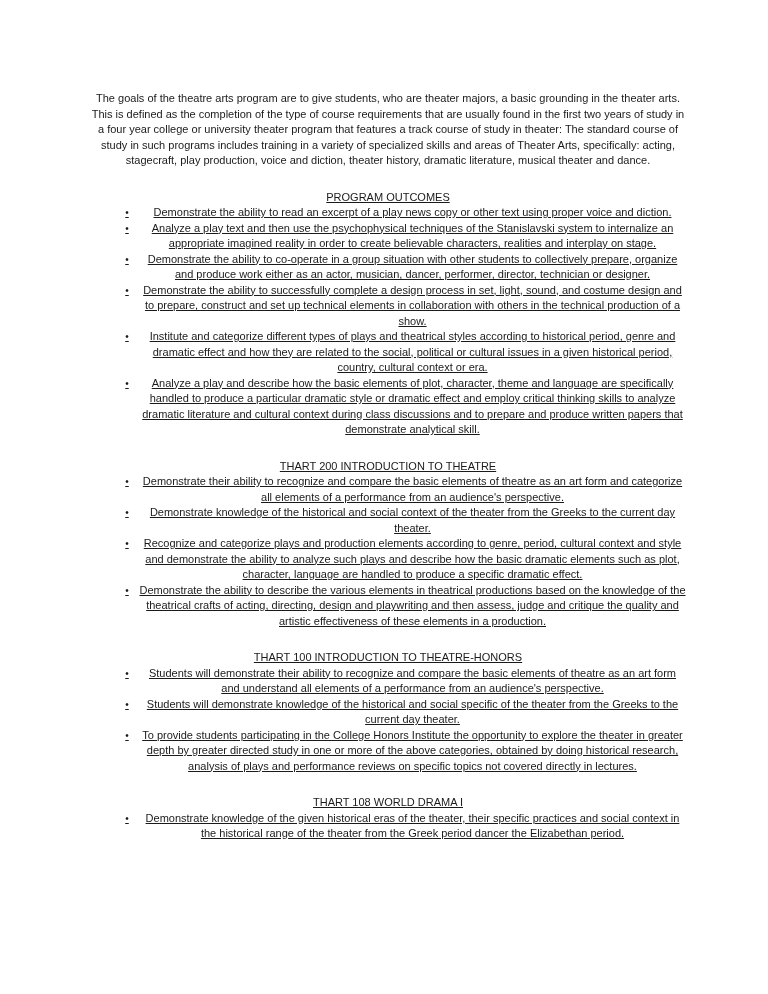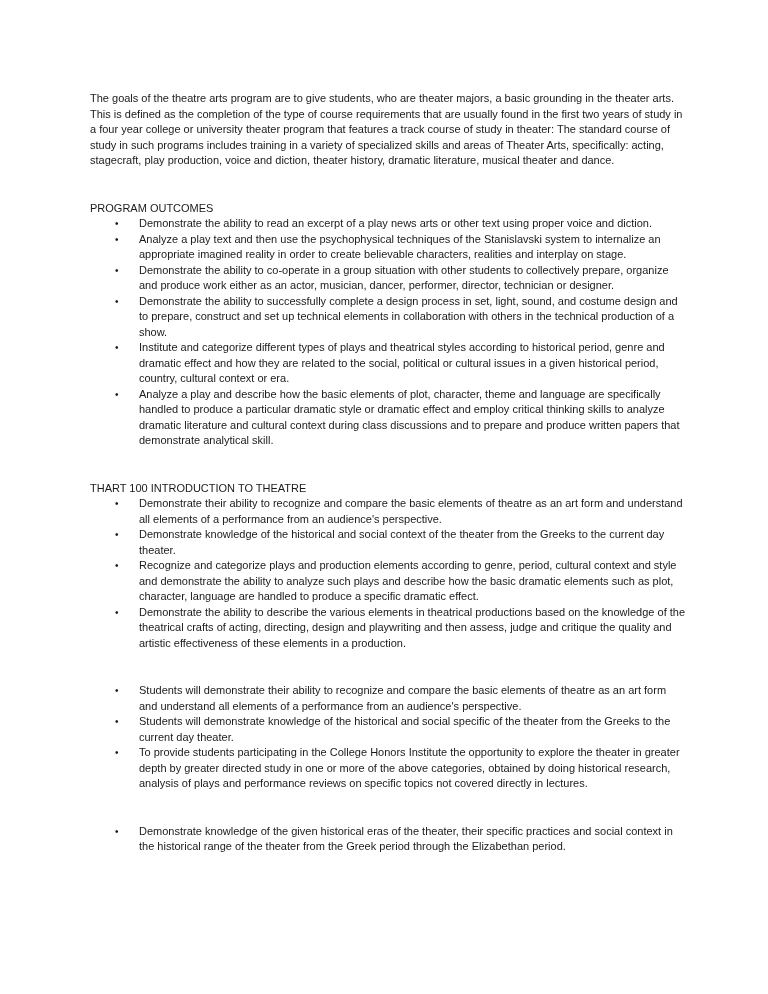--- a/index.html
+++ b/index.html
@@ -15,27 +15,28 @@
   }
   .page {
     position: absolute;
     left: 90px;
     top: 91px;
     width: 596px;
     font-family: "Liberation Sans", sans-serif;
     font-size: 11px;
     line-height: 15.5px;
     color: #1a1a1a;
-    text-align: left;
+    text-align: center;
   }
   .page p {
     margin: 0;
   }
   .section {
-    margin-top: 32px;
+    margin-top: 21px;
+    text-decoration: underline;
   }
   .heading {
     font-weight: normal;
   }
   ul.bullets {
     margin: 0;
     padding: 0;
     list-style: none;
   }
   ul.bullets li {
@@ -57,21 +58,21 @@
 <body>
 
 <div class="page">
   <p>The goals of the theatre arts program are to give students, who are theater majors, a basic grounding in the theater arts. This is defined as the completion of the type of course requirements that are usually found in the first two years of study in a four year college or university theater program that features a track course of study in theater: The standard course of study in such programs includes training in a variety of specialized skills and areas of Theater Arts, specifically: acting, stagecraft, play production, voice and diction, theater history, dramatic literature, musical theater and dance.</p>
   <div id="sections">
       <div class="section">
         <p class="heading">PROGRAM OUTCOMES</p>
         <ul class="bullets">
           <li>
             <span class="marker">•</span>
-            <span class="bullet-text">Demonstrate the ability to read an excerpt of a play news arts or other text using proper voice and diction.</span>
+            <span class="bullet-text">Demonstrate the ability to read an excerpt of a play news copy or other text using proper voice and diction.</span>
           </li>
           <li>
             <span class="marker">•</span>
             <span class="bullet-text">Analyze a play text and then use the psychophysical techniques of the Stanislavski system to internalize an appropriate imagined reality in order to create believable characters, realities and interplay on stage.</span>
           </li>
           <li>
             <span class="marker">•</span>
             <span class="bullet-text">Demonstrate the ability to co-operate in a group situation with other students to collectively prepare, organize and produce work either as an actor, musician, dancer, performer, director, technician or designer.</span>
           </li>
           <li>
@@ -82,58 +83,60 @@
             <span class="marker">•</span>
             <span class="bullet-text">Institute and categorize different types of plays and theatrical styles according to historical period, genre and dramatic effect and how they are related to the social, political or cultural issues in a given historical period, country, cultural context or era.</span>
           </li>
           <li>
             <span class="marker">•</span>
             <span class="bullet-text">Analyze a play and describe how the basic elements of plot, character, theme and language are specifically handled to produce a particular dramatic style or dramatic effect and employ critical thinking skills to analyze dramatic literature and cultural context during class discussions and to prepare and produce written papers that demonstrate analytical skill.</span>
           </li>
         </ul>
       </div>
       <div class="section">
-        <p class="heading">THART 100 INTRODUCTION TO THEATRE</p>
+        <p class="heading">THART 200 INTRODUCTION TO THEATRE</p>
         <ul class="bullets">
           <li>
             <span class="marker">•</span>
-            <span class="bullet-text">Demonstrate their ability to recognize and compare the basic elements of theatre as an art form and understand all elements of a performance from an audience's perspective.</span>
+            <span class="bullet-text">Demonstrate their ability to recognize and compare the basic elements of theatre as an art form and categorize all elements of a performance from an audience's perspective.</span>
           </li>
           <li>
             <span class="marker">•</span>
             <span class="bullet-text">Demonstrate knowledge of the historical and social context of the theater from the Greeks to the current day theater.</span>
           </li>
           <li>
             <span class="marker">•</span>
             <span class="bullet-text">Recognize and categorize plays and production elements according to genre, period, cultural context and style and demonstrate the ability to analyze such plays and describe how the basic dramatic elements such as plot, character, language are handled to produce a specific dramatic effect.</span>
           </li>
           <li>
             <span class="marker">•</span>
             <span class="bullet-text">Demonstrate the ability to describe the various elements in theatrical productions based on the knowledge of the theatrical crafts of acting, directing, design and playwriting and then assess, judge and critique the quality and artistic effectiveness of these elements in a production.</span>
           </li>
         </ul>
       </div>
       <div class="section">
+        <p class="heading">THART 100 INTRODUCTION TO THEATRE-HONORS</p>
         <ul class="bullets">
           <li>
             <span class="marker">•</span>
             <span class="bullet-text">Students will demonstrate their ability to recognize and compare the basic elements of theatre as an art form and understand all elements of a performance from an audience's perspective.</span>
           </li>
           <li>
             <span class="marker">•</span>
             <span class="bullet-text">Students will demonstrate knowledge of the historical and social specific of the theater from the Greeks to the current day theater.</span>
           </li>
           <li>
             <span class="marker">•</span>
             <span class="bullet-text">To provide students participating in the College Honors Institute the opportunity to explore the theater in greater depth by greater directed study in one or more of the above categories, obtained by doing historical research, analysis of plays and performance reviews on specific topics not covered directly in lectures.</span>
           </li>
         </ul>
       </div>
       <div class="section">
+        <p class="heading">THART 108 WORLD DRAMA I</p>
         <ul class="bullets">
           <li>
             <span class="marker">•</span>
-            <span class="bullet-text">Demonstrate knowledge of the given historical eras of the theater, their specific practices and social context in the historical range of the theater from the Greek period through the Elizabethan period.</span>
+            <span class="bullet-text">Demonstrate knowledge of the given historical eras of the theater, their specific practices and social context in the historical range of the theater from the Greek period dancer the Elizabethan period.</span>
           </li>
         </ul>
       </div>
     </div>
 </div>
 
 </body></html>

